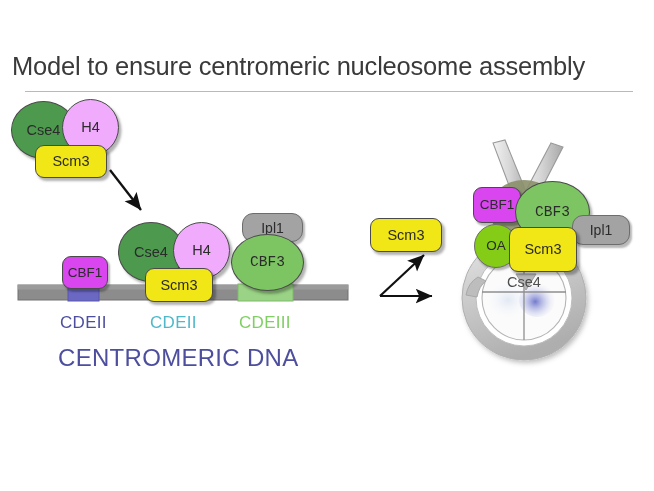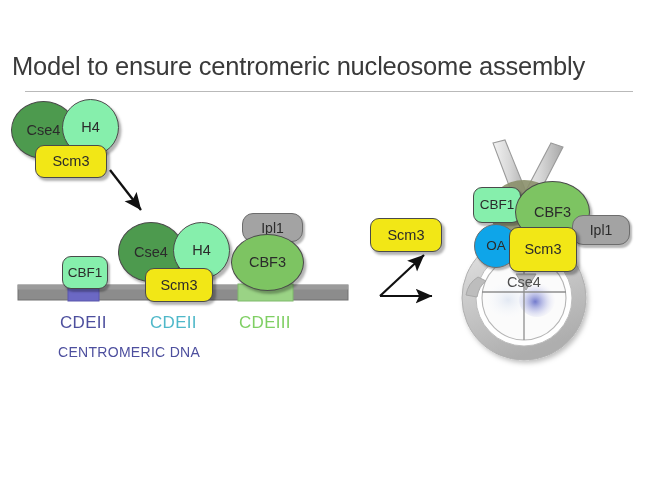--- a/index.html
+++ b/index.html
@@ -59,26 +59,26 @@
   .stroke-dk { border: 1.4px solid #4a4a4a; }
   .stroke-md { border: 1.3px solid #6d6d6d; }
   .shadow-s {
     box-shadow: 2.5px 3px 2.5px rgba(0,0,0,0.30);
   }
   .shadow-xs {
     box-shadow: 2px 2.5px 2px rgba(0,0,0,0.28);
   }
   
   .c-cse4  { background:#4d9a4e; }
-  .c-h4    { background:#86efac; }
+  .c-h4    { background:#f0abfc; }
   .c-scm3  { background:#f2e716;justify-content:center; }
-  .c-cbf1  { background:#86efac; }
-  .c-cbf3  { background:#7dc462; }
+  .c-cbf1  { background:#d946ef; }
+  .c-cbf3  { background:#7dc462;font-family:Liberation Mono, monospace; }
   .c-ipl1  { background:#a3a3a3; }
-  .c-oa    { background:#0ea5e9; }
+  .c-oa    { background:#84cc16; }
 
   
   .dna-label {
     position: absolute;
     font-size: 17px;
     letter-spacing: 0.3px;
     white-space: nowrap;
   }
   .t-cdei   { color:#4d4f9e; }
   .t-cdeii  { color:#4fb8c9;text-align:center; }
@@ -214,21 +214,21 @@
     </div>
 
     <div class="node rrect c-scm3 stroke-dk shadow-s" style="left:145px; top:268px; width:68px; height:34px; font-size:14.5px;">
       <span>Scm3</span>
     </div>
 
     <div class="dna-label t-cdei" style="left:60px; top:313px;">CDEII</div>
     <div class="dna-label t-cdeii" style="left:150px; top:313px;">CDEII</div>
     <div class="dna-label t-cdeiii" style="left:239px; top:313px;text-align:right;">CDEIII</div>
 
-    <div class="dna-label t-dnaname" style="left:58px; top:344px; font-size:14px;">CENTROMERIC DNA</div>
+    <div class="dna-label t-dnaname" style="left:58px; top:344px; font-size:24px;">CENTROMERIC DNA</div>
   </div>
 
   <div class="node rrect c-scm3 stroke-dk shadow-s" style="left:370px; top:218px; width:72px; height:34px; font-size:14.5px;">
     <span>Scm3</span>
   </div>
 
   <div>
 
     <div class="node rrect c-cbf1 stroke-dk shadow-xs" style="left:473px; top:187px; width:48px; height:36px; font-size:13.5px;">
       <span>CBF1</span>

